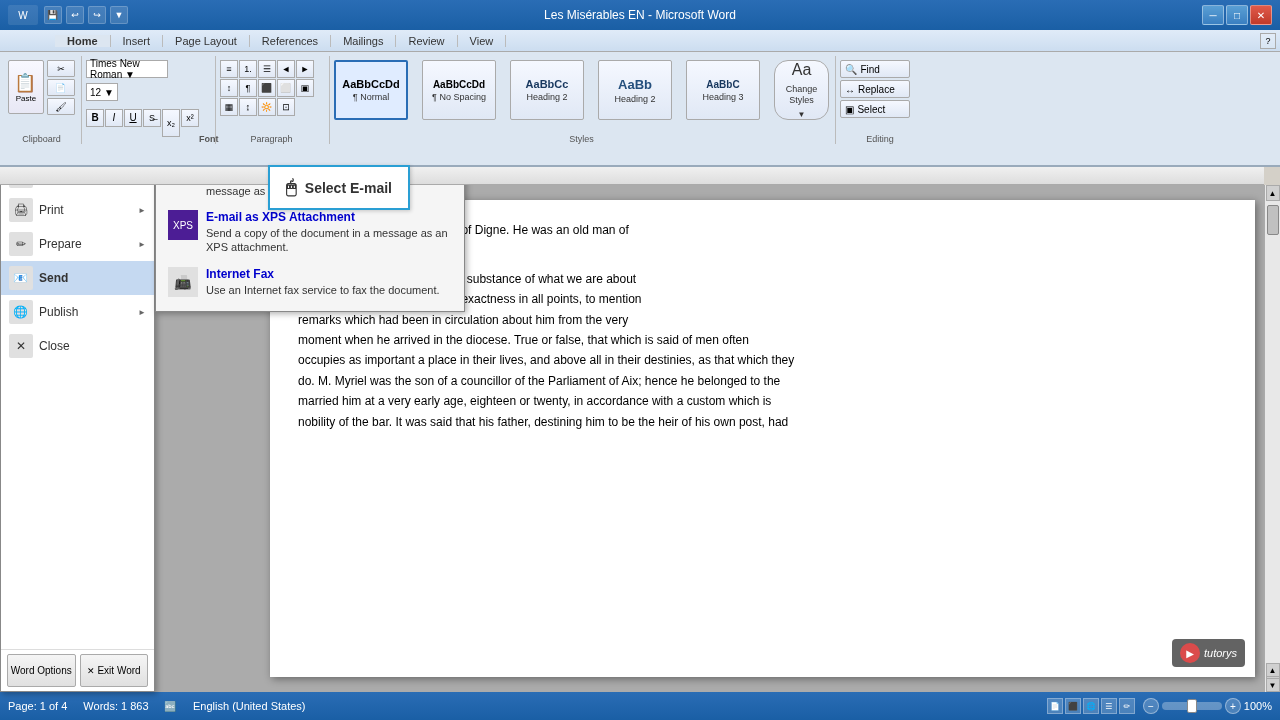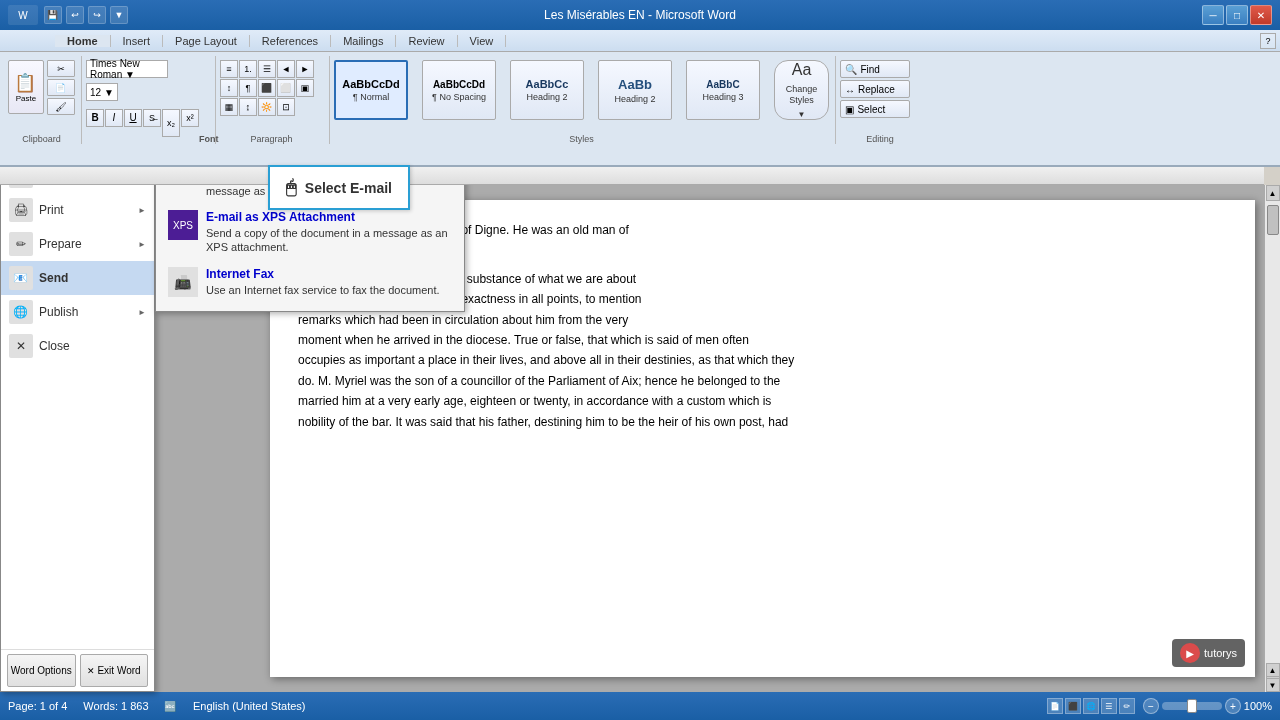--- a/index.html
+++ b/index.html
@@ -387,21 +387,21 @@
       <p><span>remarks which had been in circulation about him from the very</span></p>
       <p><span>moment when he arrived in the diocese. True or false, that which is said of men often</span></p>
       <p><span>occupies as important a place in their lives, and above all in their destinies, as that which they</span></p>
       <p><span>do. M. Myriel was the son of a councillor of the Parliament of Aix; hence he belonged to the</span></p>
       <p><span>married him at a very early age, eighteen or twenty, in accordance with a custom which is</span></p>
       <p><span>nobility of the bar. It was said that his father, destining him to be the heir of his own post, had</span></p>
     </div>
 
     <div style="position:absolute;bottom:10px;right:10px;opacity:0.7;background:#222;border-radius:4px;padding:4px 8px;display:flex;align-items:center;gap:4px;">
       <div style="width:20px;height:20px;background:#cc0000;border-radius:50%;display:flex;align-items:center;justify-content:center;font-size:10px;color:white;">▶</div>
-      <span style="color:white;font-size:11px;">tutorys</span>
+      <span style="color:white;font-size:11px;font-style:italic;">tutorys</span>
     </div>
   </div>
 </div>
 
 <div style="position:absolute;top:185px;right:0;width:16px;bottom:28px;background:#e8e8e8;border-left:1px solid #aaa;display:flex;flex-direction:column;align-items:center;">
   <div style="width:14px;height:16px;background:#d0d0d0;border:1px solid #aaa;display:flex;align-items:center;justify-content:center;font-size:8px;cursor:pointer;">▲</div>
   <div style="width:12px;height:30px;background:#c0c0c0;border:1px solid #888;border-radius:2px;margin-top:4px;"></div>
   <div style="margin-top:auto;width:14px;height:16px;background:#d0d0d0;border:1px solid #aaa;display:flex;align-items:center;justify-content:center;font-size:8px;cursor:pointer;">▼</div>
 
   <div style="position:absolute;bottom:0;display:flex;flex-direction:column;gap:1px;">

